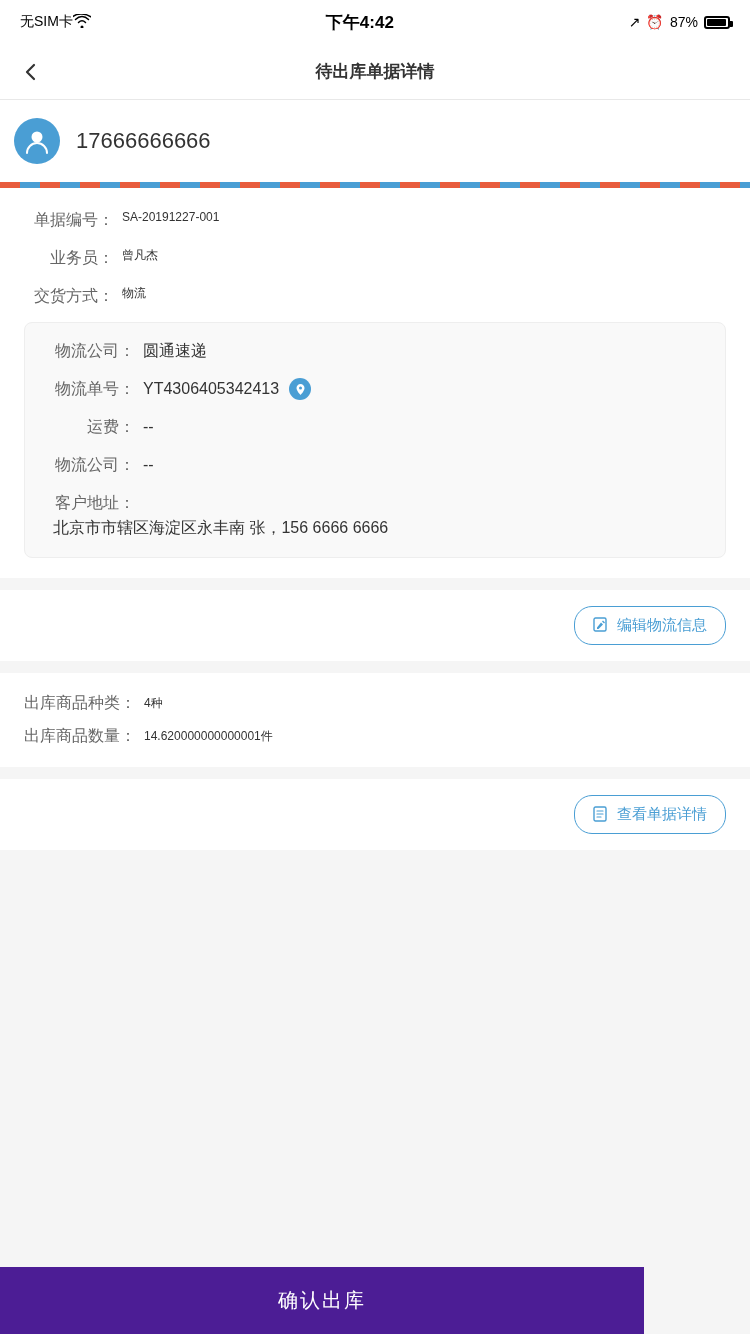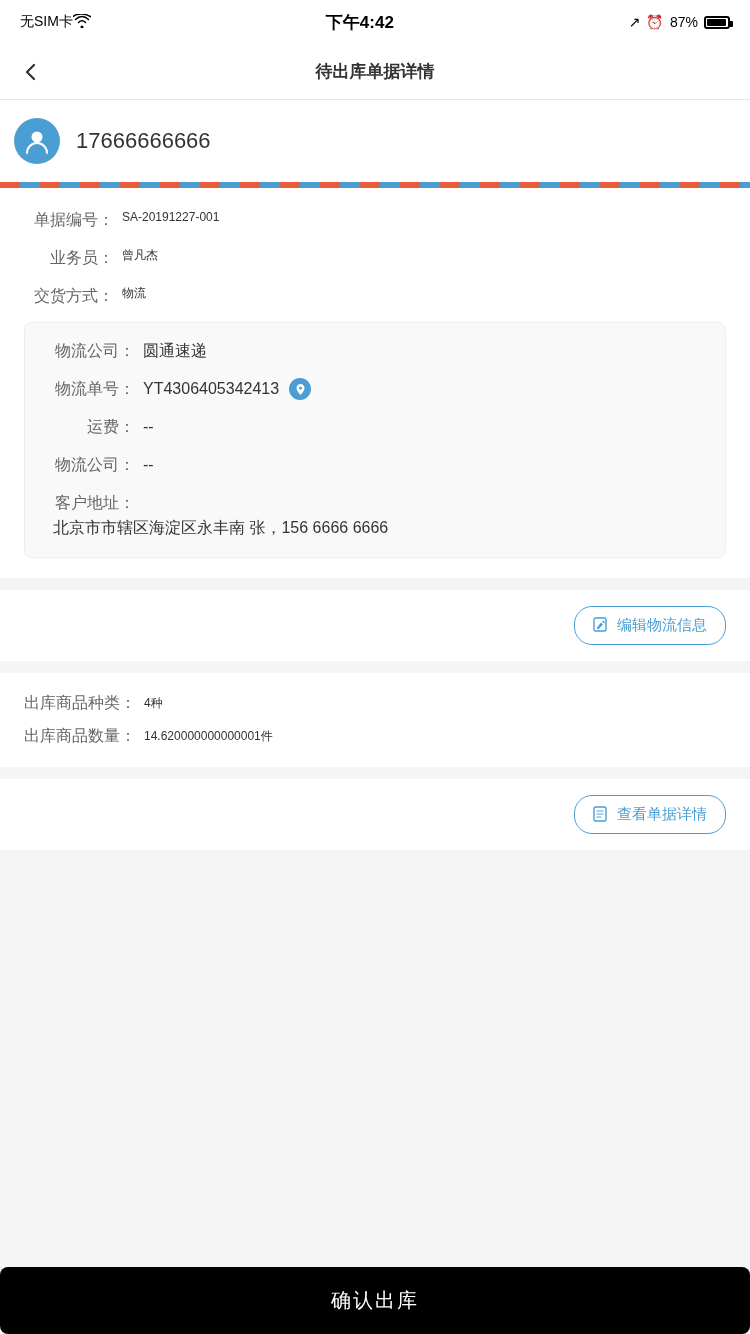--- a/index.html
+++ b/index.html
@@ -215,27 +215,26 @@
       padding: 16px 24px;
       background: #fff;
       margin-bottom: 12px;
     }
 
     
     .bottom-bar {
       position: fixed;
       bottom: 0;
       left: 0;
-      width: 750px;
-      background: #000000;
+      width: 644px;
+      background: #4c1d95;
       padding: 20px 0;
       display: flex;
       justify-content: center;
       align-items: center;
-      border-radius: 8px;
     }
     .confirm-btn {
       font-size: 20px;
       font-weight: 500;
       color: #fff;
       background: transparent;
       border: none;
       cursor: pointer;
       letter-spacing: 2px;
     }

